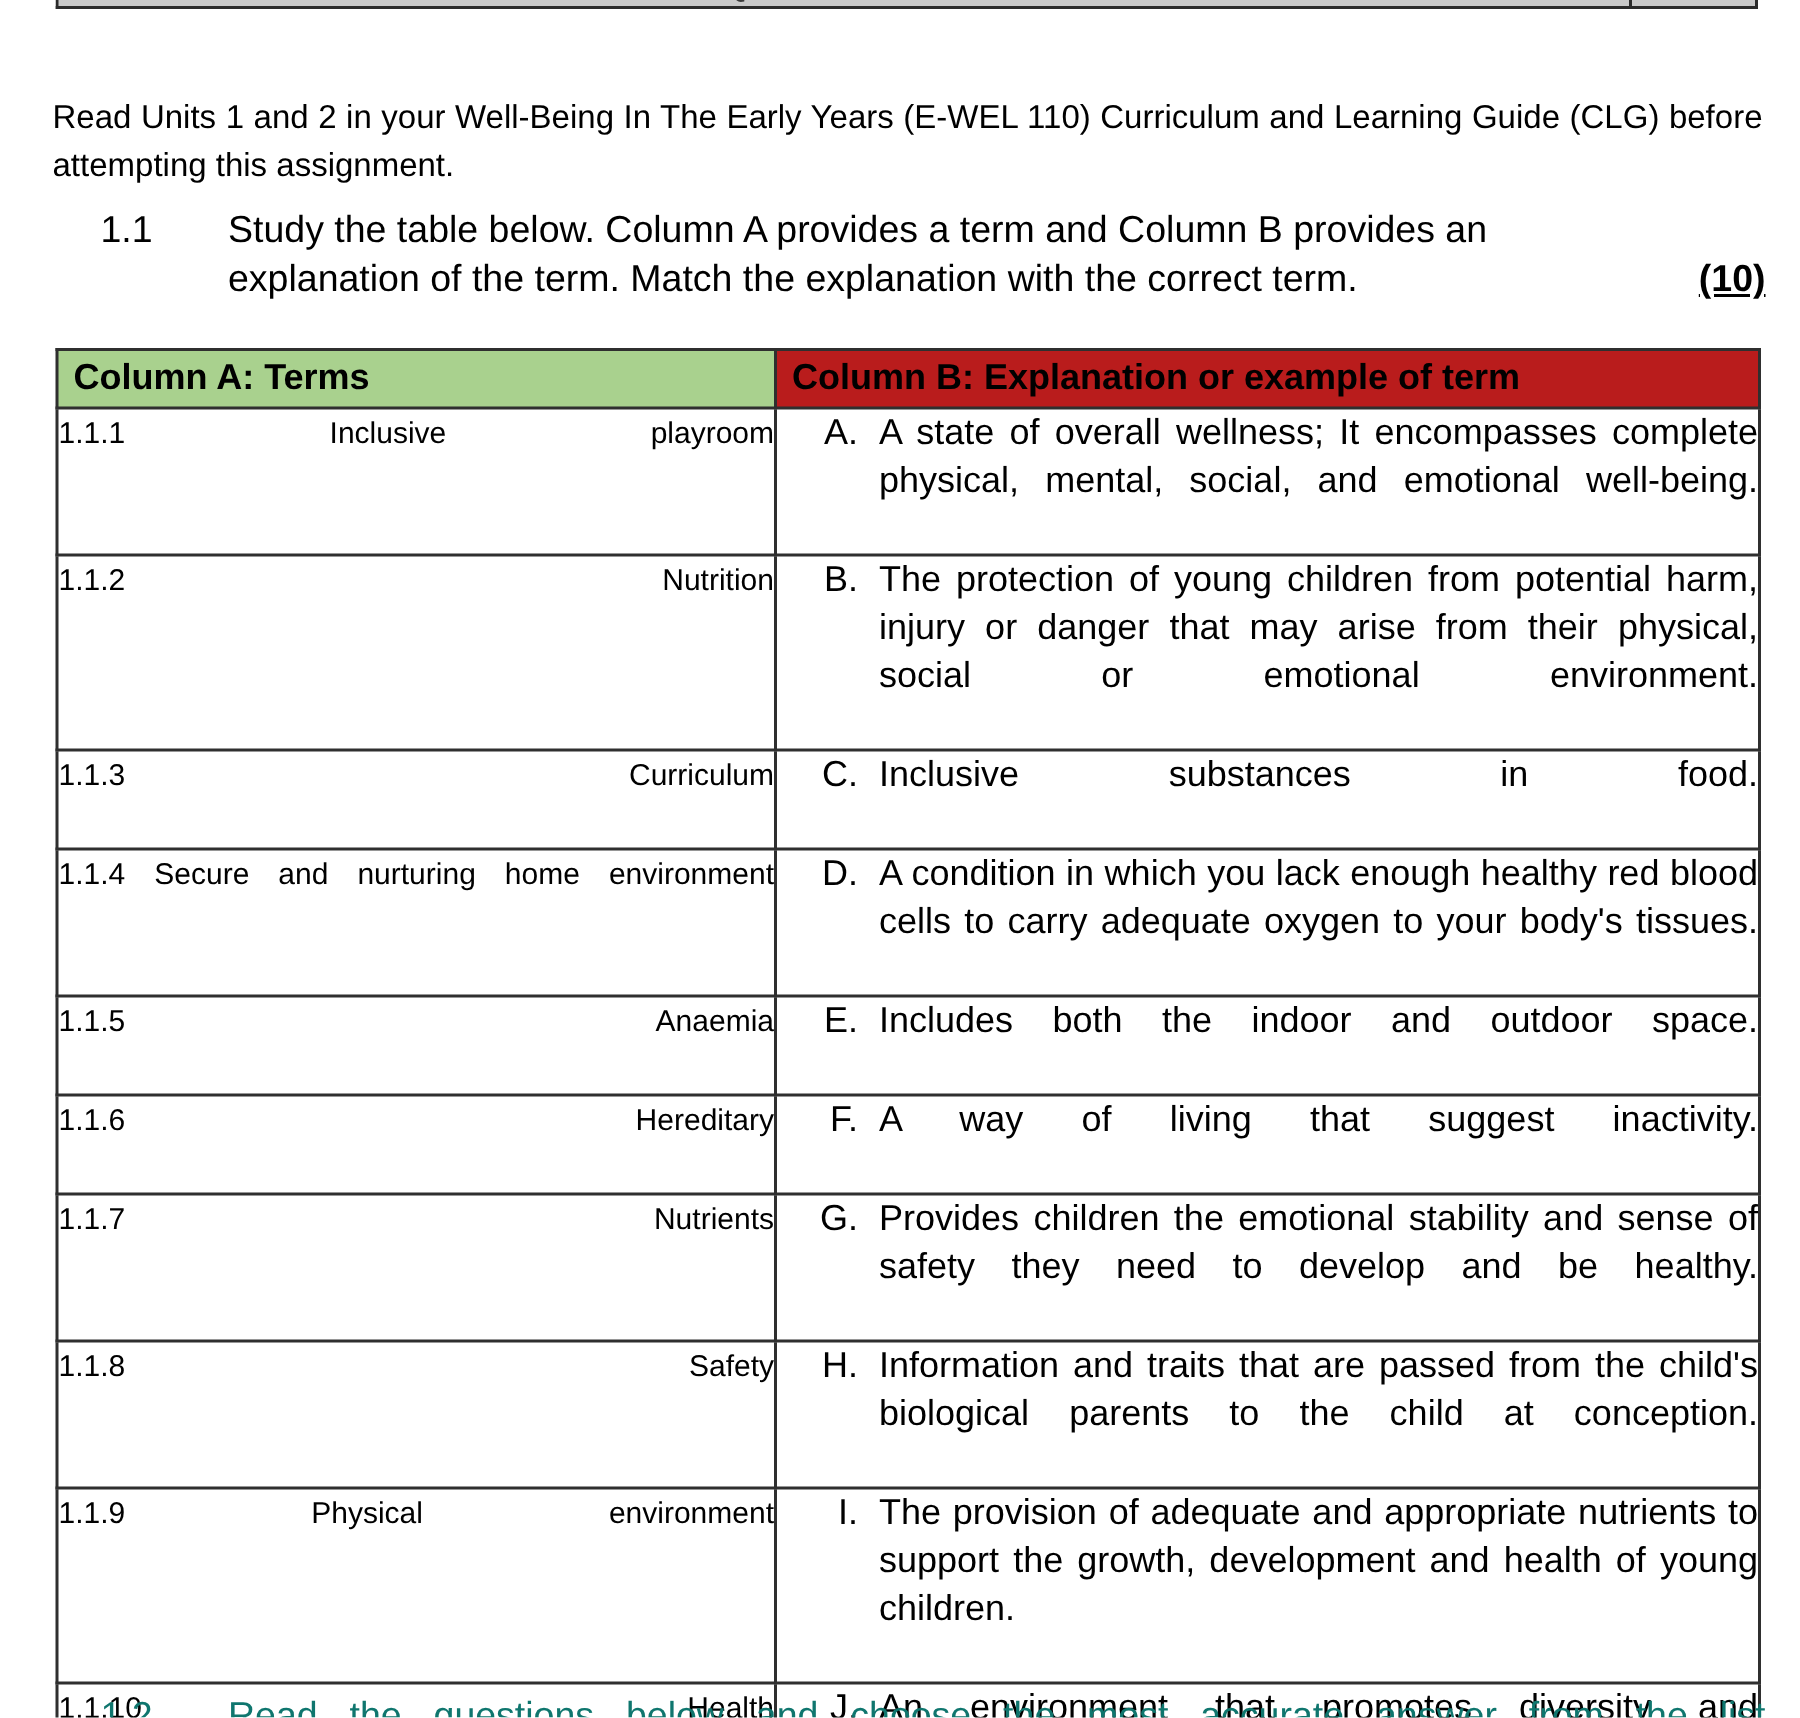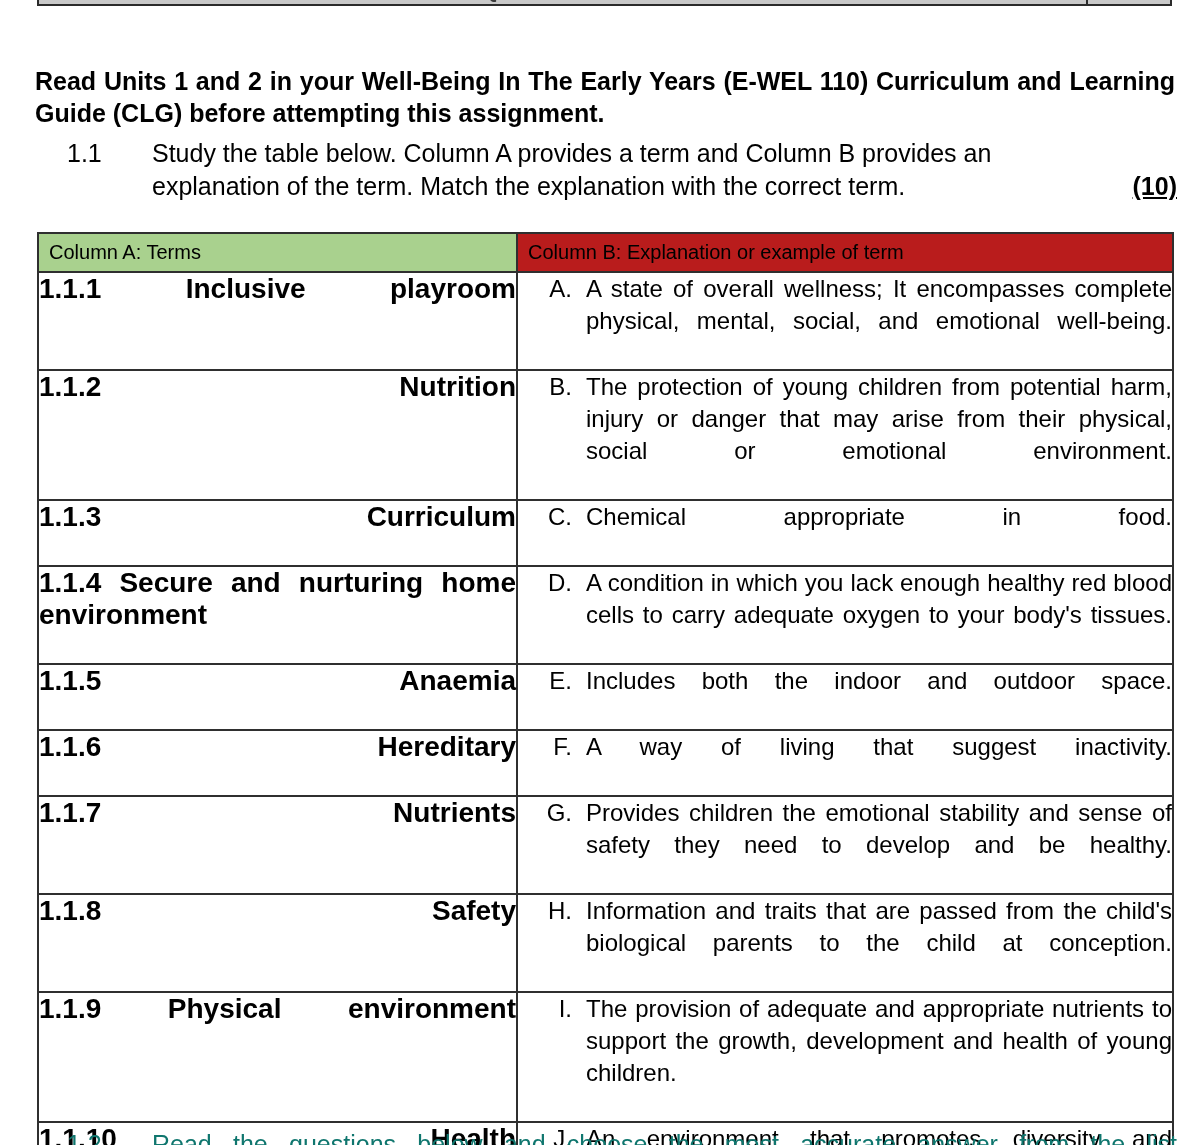--- a/index.html
+++ b/index.html
@@ -55,25 +55,24 @@
   .clipped-top-table td.marks {
     width: 82px;
   }
 
   
   .intro {
     position: absolute;
     left: 35px;
     top: 40px;
     width: 1140px;
-    font-size: 25px;
+    font-size: 22px;
     line-height: 32px;
     text-align: justify;
     text-justify: inter-word;
-    font-weight: bold;
   }
 
   .q-block {
     position: absolute;
     left: 35px;
     top: 137px;
     width: 1142px;
     font-size: 25px;
     line-height: 33px;
   }
@@ -119,36 +118,35 @@
   table.match td {
     border: 2px solid #2f2f2f;
     padding: 0;
     vertical-align: top;
   }
   table.match col.col-a { width: 479px; }
   table.match col.col-b { width: 656px; }
 
   table.match thead th {
     background: #a9d18e;
-    font-size: 20px;
-    font-weight: normal;
+    font-size: 24px;
+    font-weight: bold;
     line-height: 30px;
     text-align: left;
     padding: 3px 0 4px 10px;
     white-space: nowrap;
     margin-left: 32px;
   }
 
   td.term {
-    font-size: 28px;
+    font-size: 20px;
     line-height: 32px;
     padding: 3px 10px 4px 11px;
     text-align: justify;
     text-justify: inter-word;
-    font-weight: bold;
   }
   td.term .tnum {
     white-space: nowrap;
   }
 
   td.expl {
     font-size: 24px;
     line-height: 32px;
     padding: 3px 10px 4px 0;
   }
@@ -262,21 +260,21 @@
                 <div class="expl-letter">B.</div>
                 <div class="expl-body">The protection of young children from potential harm, injury or danger that may arise from their physical, social or emotional environment.</div>
               </div>
             </td>
           </tr>
           <tr>
             <td class="term"><span class="tnum">1.1.3</span> <span class="justify-pad">Curriculum</span></td>
             <td class="expl">
               <div class="expl-inner">
                 <div class="expl-letter">C.</div>
-                <div class="expl-body">Chemical appropriate in food.</div>
+                <div class="expl-body">Inclusive substances in food.</div>
               </div>
             </td>
           </tr>
           <tr>
             <td class="term"><span class="tnum">1.1.4</span> <span class="justify-pad">Secure and nurturing home environment</span></td>
             <td class="expl">
               <div class="expl-inner">
                 <div class="expl-letter">D.</div>
                 <div class="expl-body">A condition in which you lack enough healthy red blood cells to carry adequate oxygen to your body's tissues.</div>
               </div>

